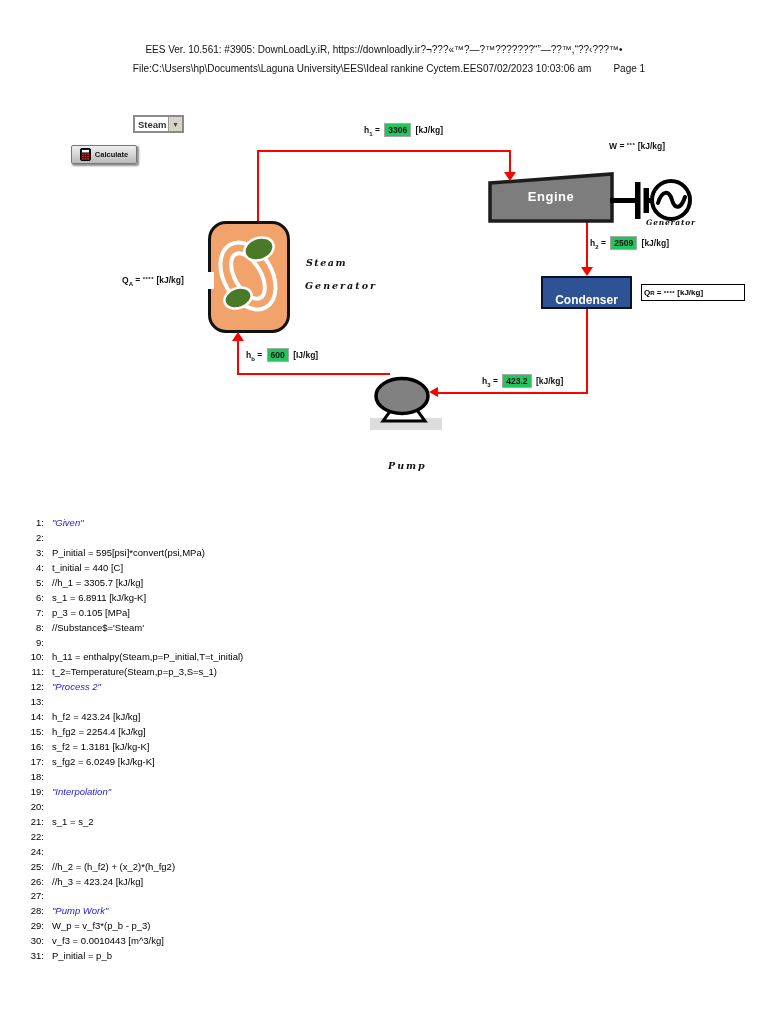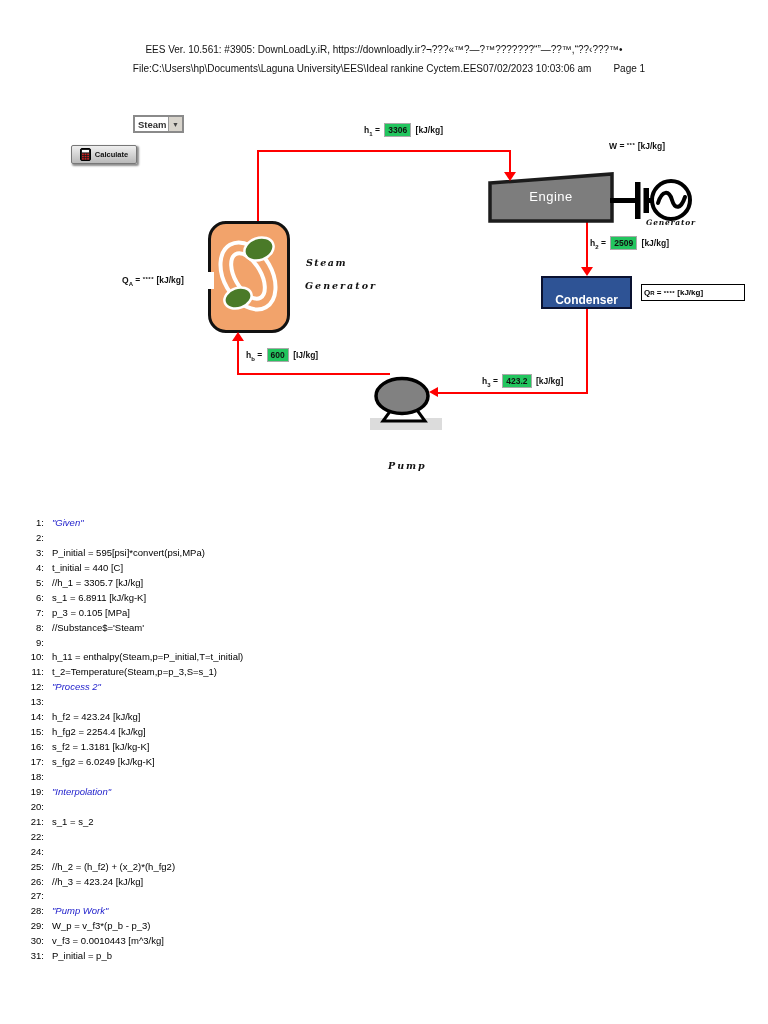--- a/index.html
+++ b/index.html
@@ -23,21 +23,21 @@
   .calc-btn .calc-label{font-size:7.5px;font-weight:bold;color:#111;}
   
   .pipe{position:absolute;background:#ff0000;z-index:1;}
   .arr{position:absolute;width:0;height:0;z-index:3;}
   .arr.down{border-left:6px solid transparent;border-right:6px solid transparent;border-top:9px solid #ff0000;}
   .arr.up{border-left:6px solid transparent;border-right:6px solid transparent;border-bottom:9px solid #ff0000;}
   .arr.left{border-top:5.5px solid transparent;border-bottom:5.5px solid transparent;border-right:9px solid #ff0000;}
   
   .comp{position:absolute;z-index:2;}
   .engine-text{position:absolute;left:497px;top:189px;width:108px;text-align:center;z-index:3;
-    color:#fff;font-weight:normal;font-size:13px;letter-spacing:.5px;}
+    color:#fff;font-weight:bold;font-size:13px;letter-spacing:.5px;}
   .condenser{position:absolute;left:541px;top:276px;width:91px;height:33px;background:#2e5395;
     border:2.5px solid #0a1130;box-sizing:border-box;z-index:2;display:flex;align-items:flex-end;justify-content:center;}
   .condenser span{color:#fff;font-weight:bold;font-size:12px;}
   .steamgen{position:absolute;left:208px;top:221px;width:82px;height:112px;background:#f2a36b;
     border:3px solid #111;border-radius:18px;box-sizing:border-box;z-index:2;}
   .notch{position:absolute;left:204px;top:272px;width:10px;height:17px;background:#fff;z-index:3;}
   
   .vlabel{position:absolute;z-index:4;font-size:8.5px;font-weight:bold;color:#111;white-space:nowrap;}
   .vlabel sub{font-size:6px;}
   .vbox{display:inline-block;border:1px solid #aaa;background:#22c55e;padding:1px 3px;margin:0 2px;font-weight:bold;}

